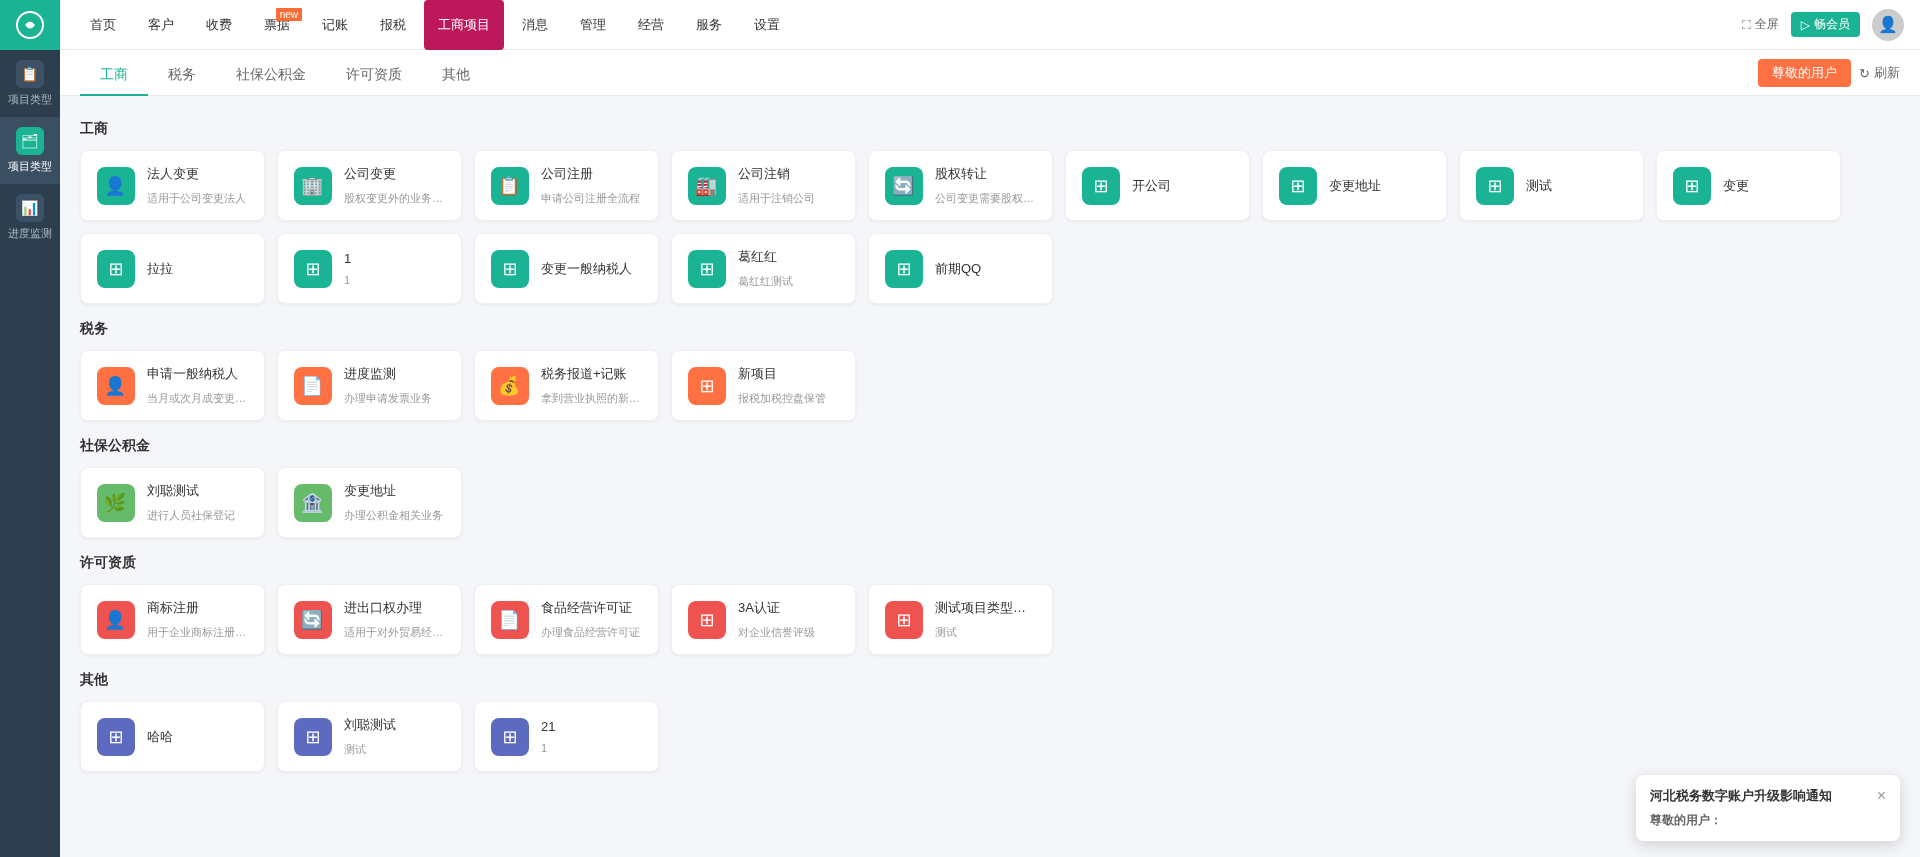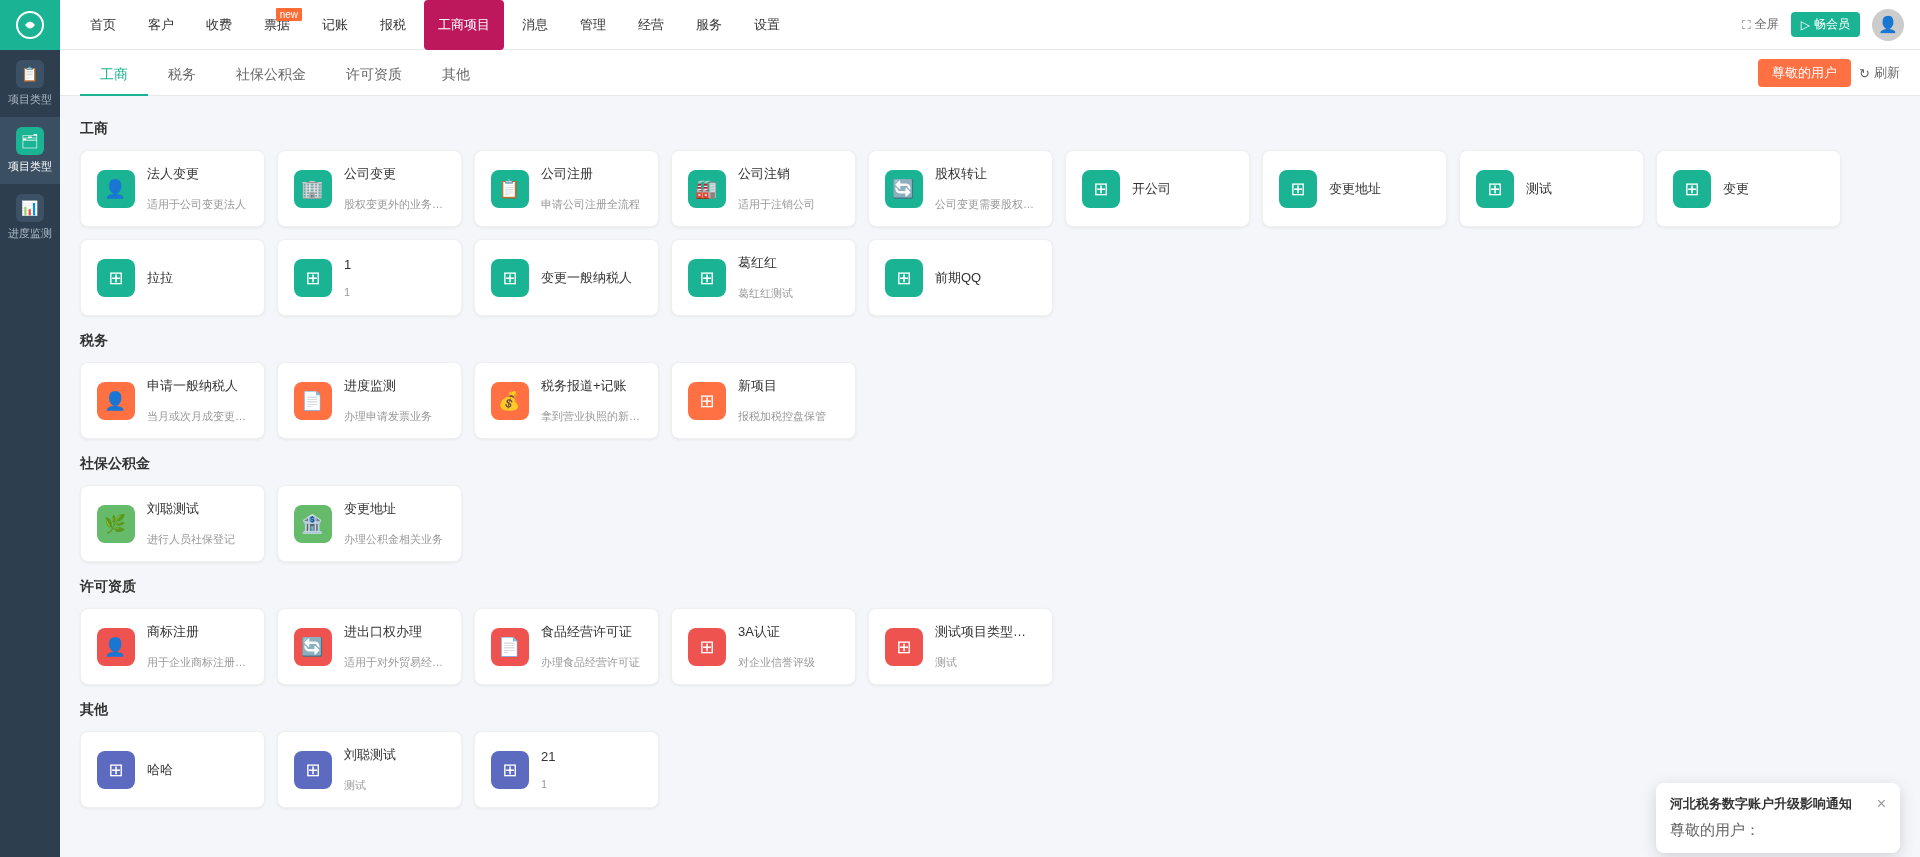--- a/index.html
+++ b/index.html
@@ -237,39 +237,39 @@
       font-size: 13px;
       font-weight: 500;
       color: #333;
       white-space: nowrap;
       overflow: hidden;
       text-overflow: ellipsis;
     }
     .card-desc {
       font-size: 11px;
       color: #999;
-      margin-top: 14px;
+      margin-top: 8px;
       white-space: nowrap;
       overflow: hidden;
       text-overflow: ellipsis;
     }
 
     
     .ic-teal { background: #1ab394; }
     .ic-orange { background: #ff7043; }
     .ic-red { background: #ef5350; }
     .ic-green { background: #66bb6a; }
     .ic-indigo { background: #5c6bc0; }
 
     
     .notification-popup {
       position: fixed;
-      bottom: 4px;
+      bottom: 16px;
       right: 20px;
-      width: 244px;
+      width: 264px;
       background: #fff;
       border-radius: 8px;
       box-shadow: 0 4px 16px rgba(0,0,0,0.15);
       padding: 12px 14px;
       z-index: 100;
     }
     .notification-header {
       display: flex;
       align-items: center;
       justify-content: space-between;
@@ -279,23 +279,24 @@
       font-size: 13px;
       font-weight: 600;
       color: #333;
     }
     .notification-close {
       cursor: pointer;
       color: #999;
       font-size: 16px;
     }
     .notification-body {
-      font-size: 15px;
+      font-size: 12px;
       color: #666;
       line-height: 1.5;
+      font-weight: bold;
     }
 
     
     .section-block { margin-bottom: 16px; }
   </style>
 </head>
 <body>
 
 <div class="sidebar">
   <div class="sidebar-logo">

